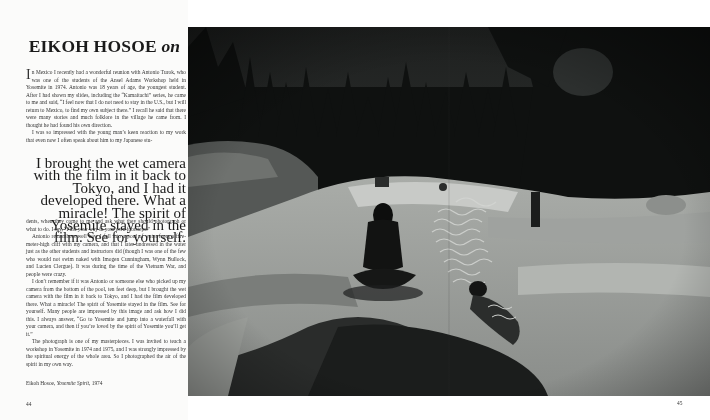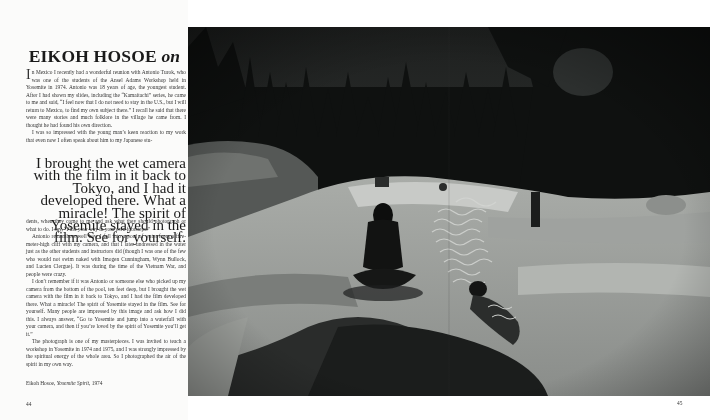--- a/index.html
+++ b/index.html
@@ -1,21 +1,21 @@
 <!DOCTYPE html>
 <html><head>
 <meta charset="utf-8">
 <style>
   * { box-sizing: border-box; margin: 0; padding: 0; }
   html, body { width: 710px; height: 420px; overflow: hidden; background: #ffffff; }
   body { position: relative; font-family: "Liberation Serif", "DejaVu Serif", serif; color: #222; }
 
   .left-page { position: absolute; left: 0; top: 0; width: 188px; height: 420px; background: #fbfbfa; }
   .title { position: absolute; left: 22px; top: 36px; width: 165px; text-align: center;
-           font-size: 17.5px; line-height: 20px; color: #1a1a1a; letter-spacing: 0.2px; margin-top: 10px; }
+           font-size: 17.5px; line-height: 20px; color: #1a1a1a; letter-spacing: 0.2px; }
   .title .on { font-style: italic; text-transform: none; }
 
   .body-text { position: absolute; left: 26px; width: 160px; font-size: 5.4px; line-height: 7.5px;
                text-align: justify; color: #333; }
   .body-text p { text-indent: 6px; }
   .body-text p.first { text-indent: 0; }
   .dropcap { float: left; font-size: 14px; line-height: 11px; margin-right: 1px; margin-top: 0px; }
   .block1 { top: 69px; }
   .block2 { top: 218px; }
 

